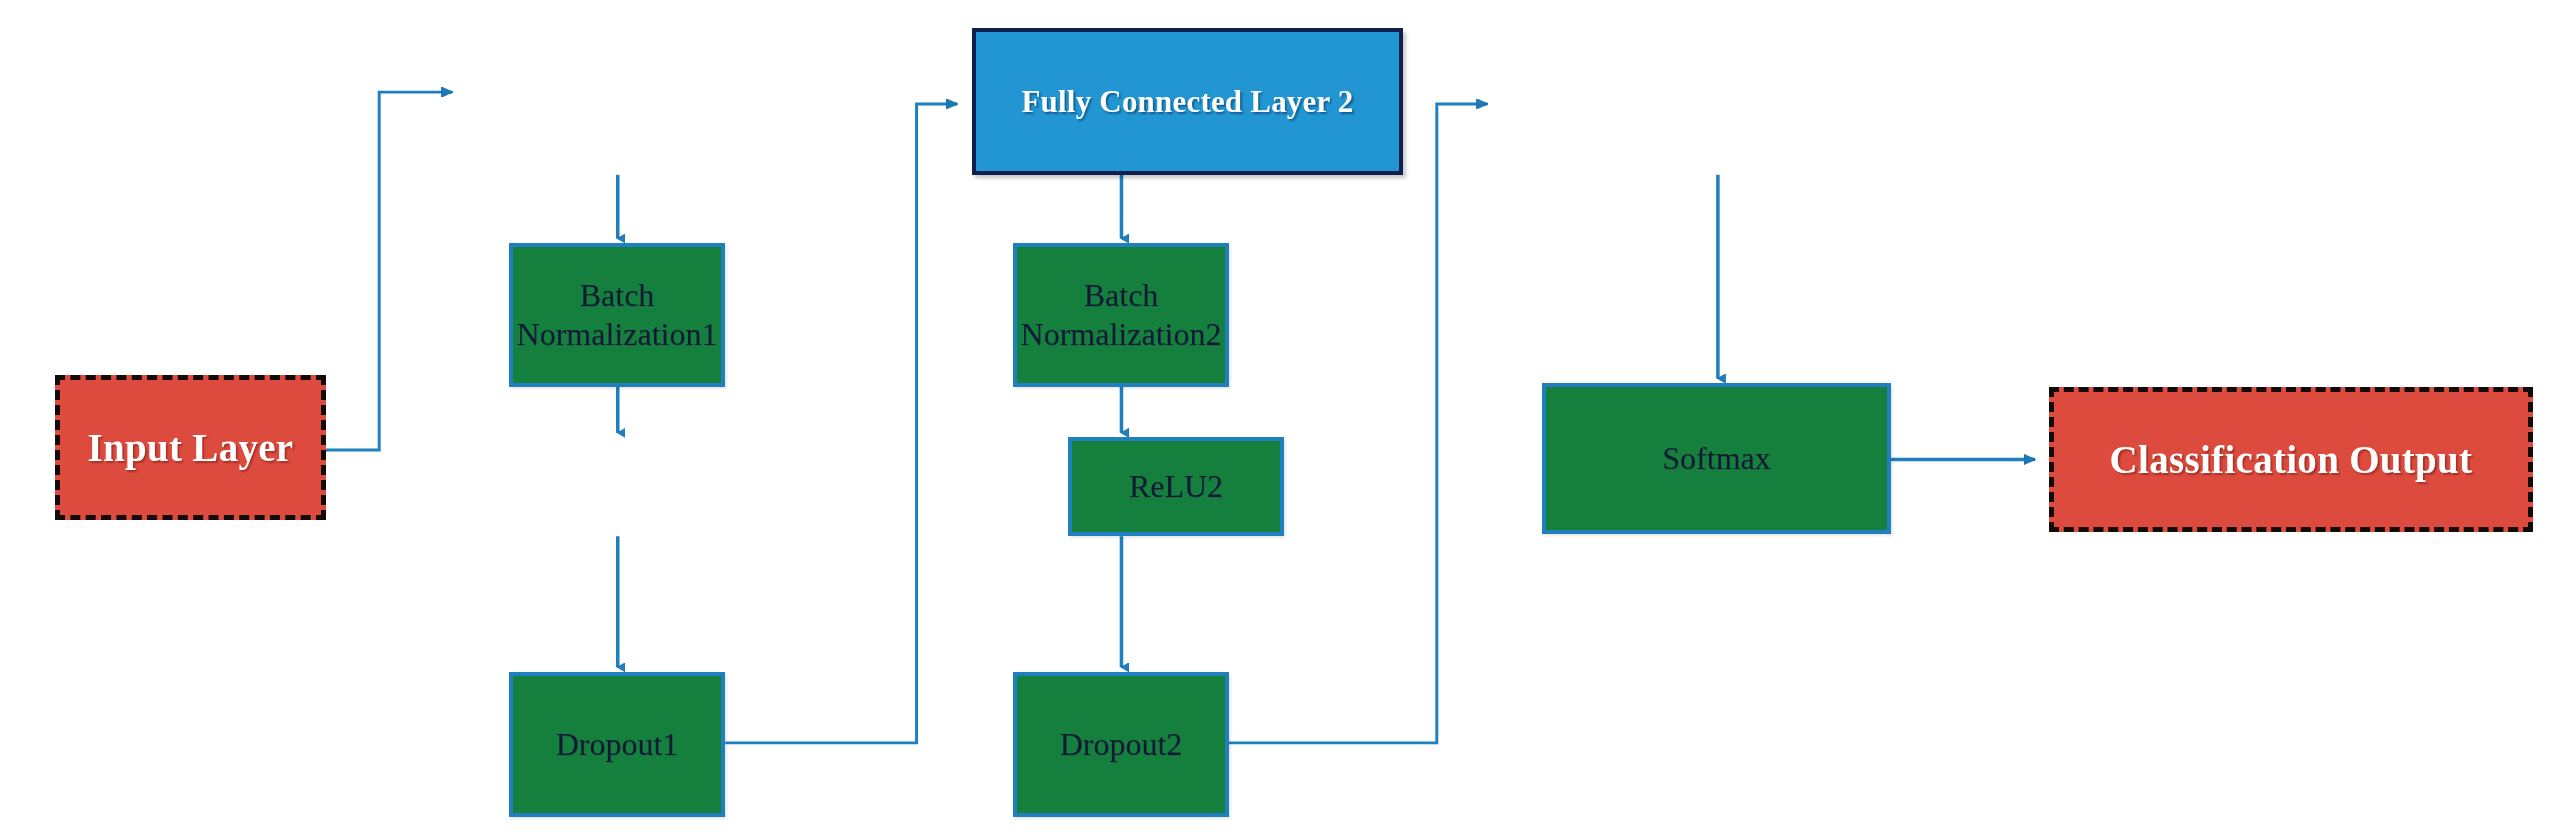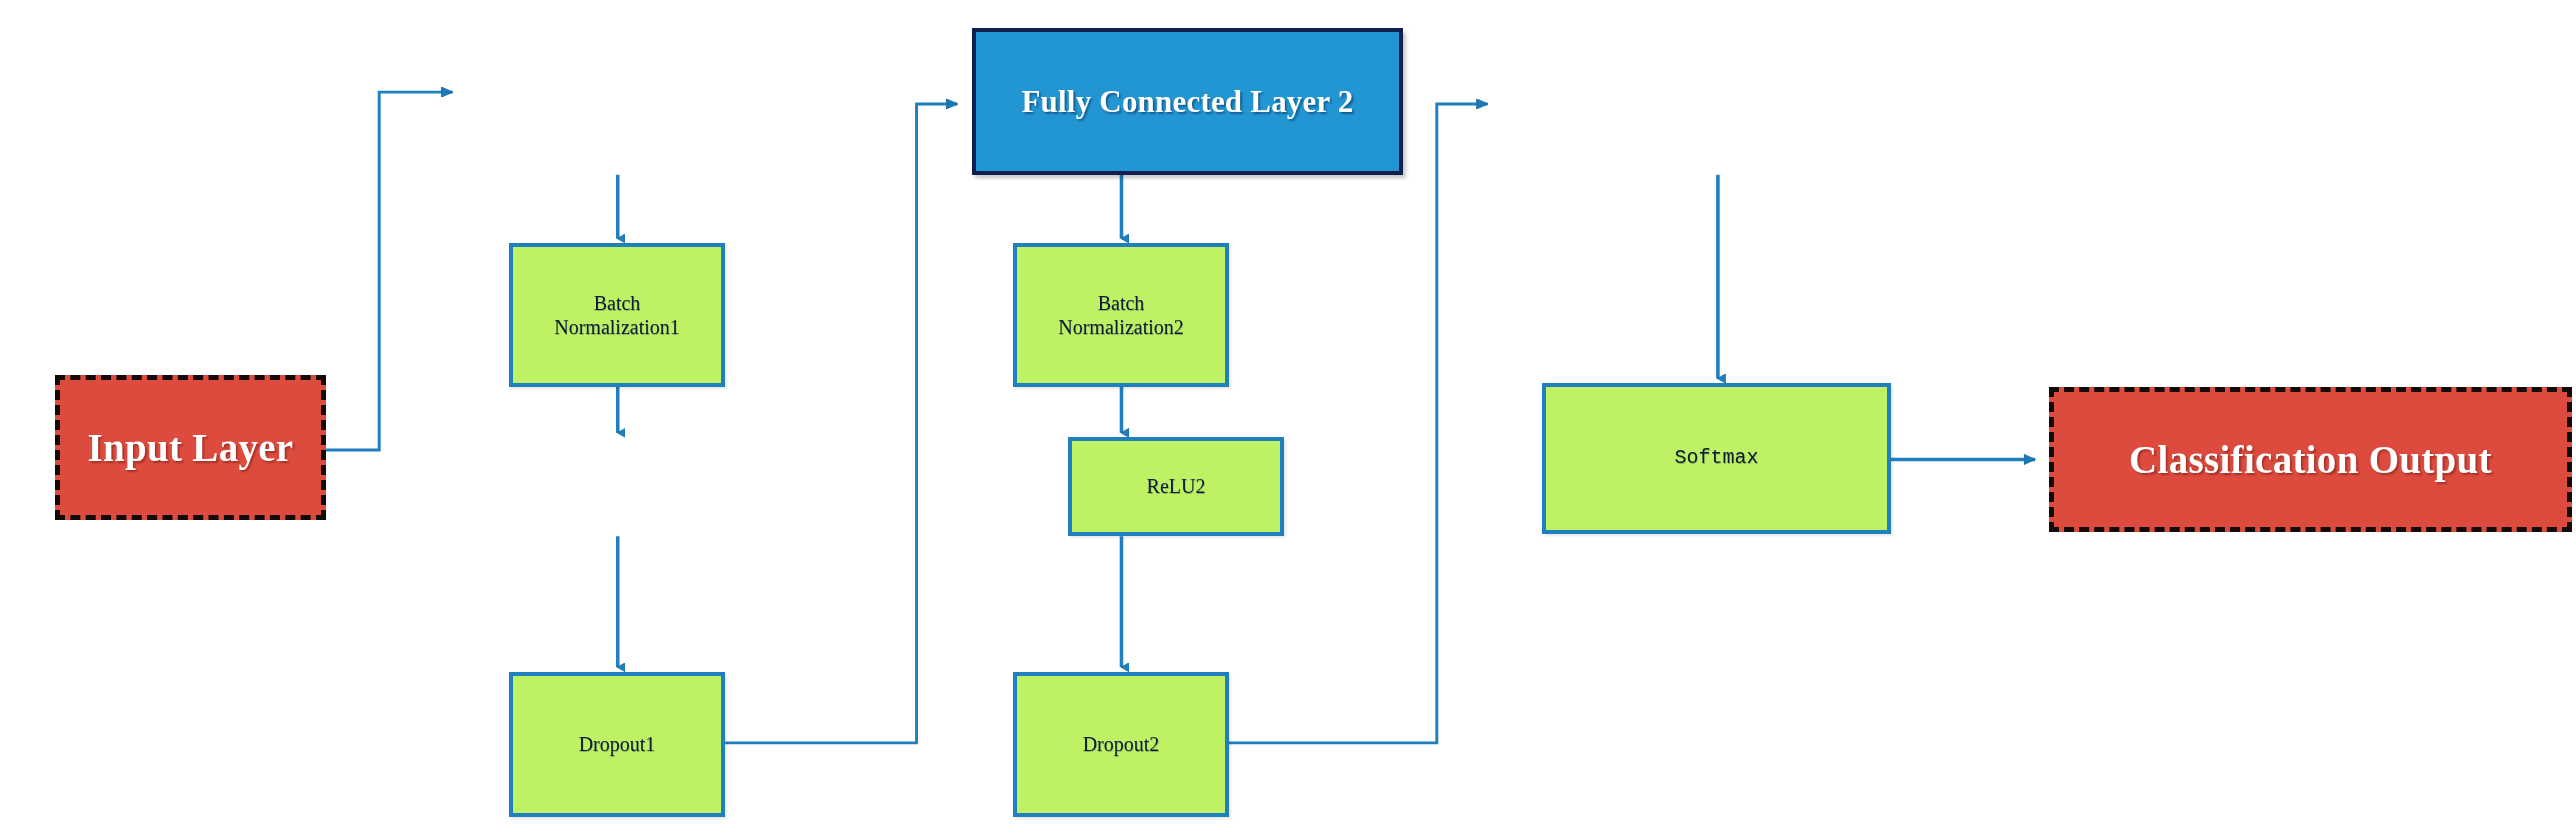--- a/index.html
+++ b/index.html
@@ -30,25 +30,25 @@
     border:4.7px solid #101f4e;
     color:#ffffff;
     font-weight:700;
     font-size:31px;
     letter-spacing:0.2px;
     text-shadow:1.8px 1.8px 1.8px rgba(12,50,90,.55);
     box-shadow:3px 3.5px 3.5px rgba(0,0,0,.22);
   }
   
   .node.op{
-    background:#bef264;
+    background:#15803d;
     border:4.1px solid #1f7fbf;
     color:#101b33;
     font-weight:400;
-    font-size:20px;
+    font-size:32px;
     line-height:1.22;
     text-shadow:0.6px 0.6px 0.6px rgba(40,60,90,.35);
     box-shadow:1.8px 2.4px 3px rgba(0,0,0,.12);
   }
   .node .lbl{display:block;padding:0 8.3px;}
 </style>
 </head>
 <body>
 
 <div id="stage">
@@ -132,22 +132,22 @@
 
   <div class="node op" style="left:1068px;top:437px;width:216px;height:99px;">
     <span class="lbl">ReLU2</span>
   </div>
 
   <div class="node op" style="left:1013px;top:672px;width:216px;height:145px;">
     <span class="lbl">Dropout2</span>
   </div>
 
 
-  <div class="node op" style="left:1542px;top:383px;width:349px;height:151px;font-family:Liberation Mono, monospace;">
+  <div class="node op" style="left:1542px;top:383px;width:349px;height:151px;">
     <span class="lbl">Softmax</span>
   </div>
 
-  <div class="node terminal" style="left:2049px;top:387px;width:523px;height:145px;">
+  <div class="node terminal" style="left:2049px;top:387px;width:484px;height:145px;">
     <span class="lbl">Classification Output</span>
   </div>
 
 </div>
 
 
 </body></html>

